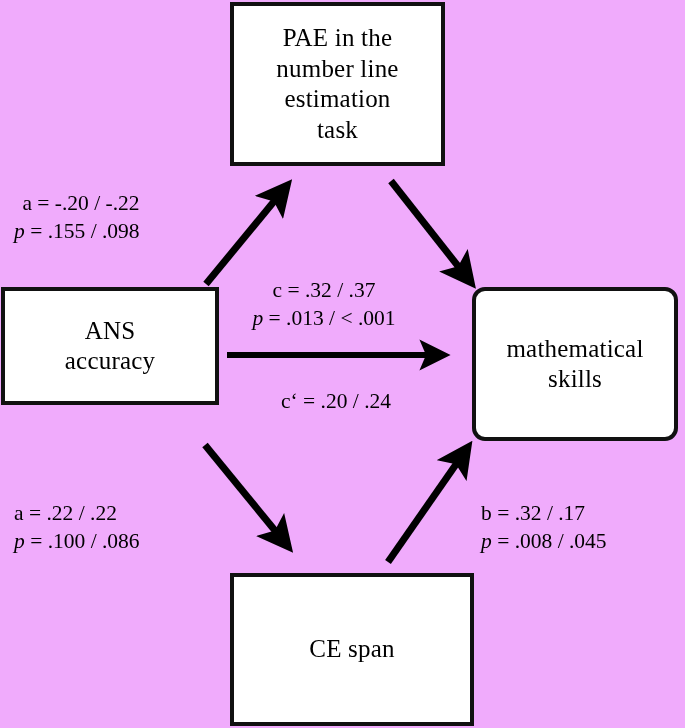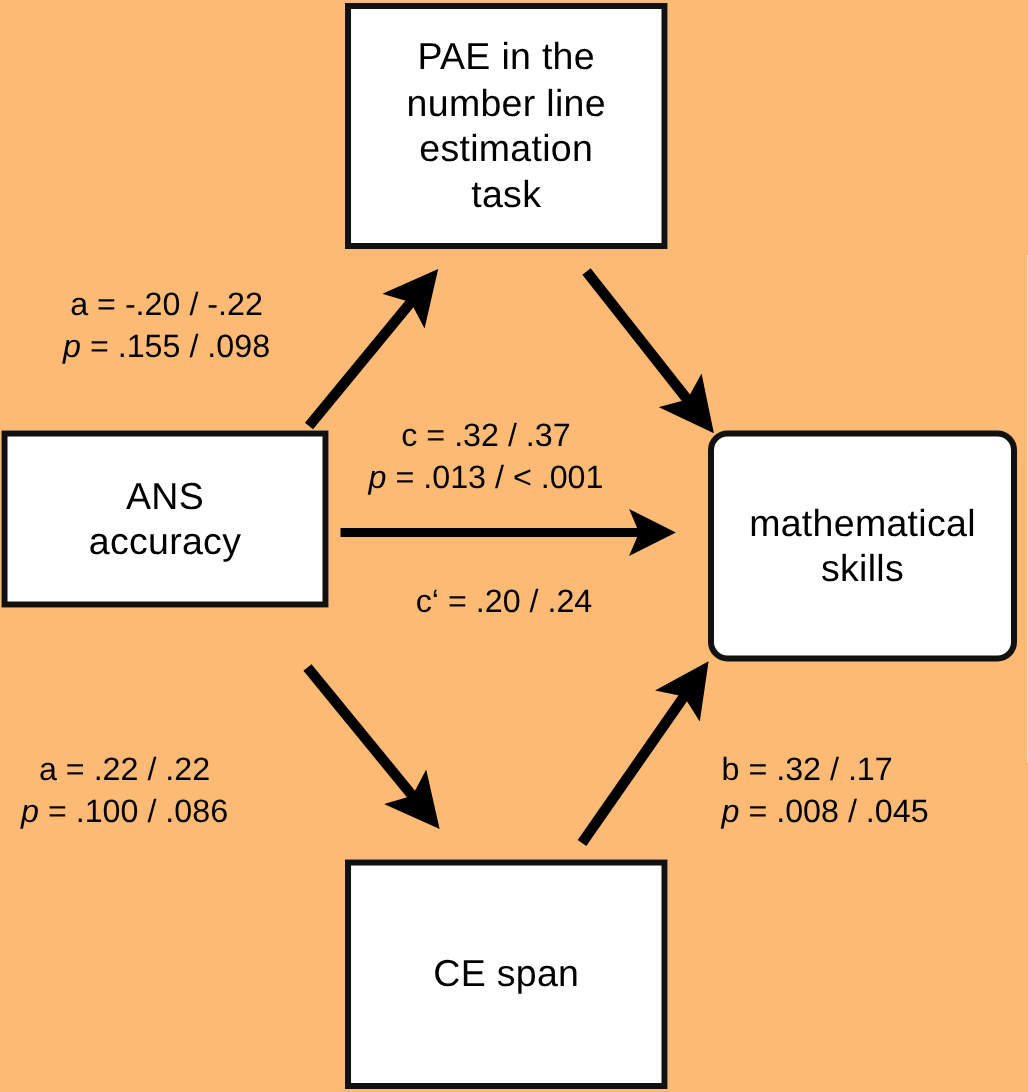--- a/index.html
+++ b/index.html
@@ -4,22 +4,22 @@
 <style>
   html, body {
     margin: 0;
     padding: 0;
     background: #ffffff;
   }
   #canvas {
     position: relative;
     width: 685px;
     height: 728px;
-    background: #fdba74;
-    font-family: Liberation Sans, sans-serif;
+    background: #f0abfc;
+    font-family: Liberation Serif, serif;
     color: #000000;
     overflow: hidden;
   }
   .node-box {
     position: absolute;
     box-sizing: border-box;
     border: 4px solid #111111;
     background: #ffffff;
     display: flex;
     align-items: center;
@@ -28,21 +28,21 @@
   }
   .node-label {
     font-size: 25px;
     line-height: 1.22;
     letter-spacing: 0.2px;
     white-space: pre-line;
   }
   #box-pae  { left: 230px; top: 2px;   width: 215px; height: 164px; }
   #box-ans  { left: 1px;   top: 287px; width: 218px; height: 118px; }
   #box-math { left: 472px; top: 287px; width: 206px; height: 154px; border-radius: 13px; }
-  #box-ce   { left: 230px; top: 573px; width: 215px; height: 153px; }
+  #box-ce   { left: 230px; top: 573px; width: 244px; height: 153px; }
 
   #box-ce .node-label { font-size: 25px; }
 
   svg#edges {
     position: absolute;
     left: 0;
     top: 0;
     width: 685px;
     height: 728px;
     overflow: visible;
@@ -51,25 +51,25 @@
   .edge-label {
     position: absolute;
     font-size: 21.5px;
     line-height: 1.30;
     white-space: nowrap;
     text-align: center;
   }
   .edge-label .lbl-line { display: block; }
   .pvar { font-style: italic; }
 
-  #lbl-a-top    { left: 14px;  top: 190px; text-align: center; margin-left: 28px; }
+  #lbl-a-top    { left: 14px;  top: 190px; text-align: right; }
   #lbl-b-top    { left: 481px; top: 190px; text-align: left; }
   #lbl-c        { left: 214px; top: 277px; width: 220px; }
   #lbl-cprime   { left: 226px; top: 388px; width: 220px; }
-  #lbl-a-bottom { left: 14px;  top: 500px; text-align: center; }
+  #lbl-a-bottom { left: 14px;  top: 500px; text-align: left; }
   #lbl-b-bottom { left: 481px; top: 500px; text-align: left; }
 </style>
 </head>
 <body>
 
 <div id="canvas">
 
   <svg id="edges" viewBox="0 0 685 728" xmlns="http://www.w3.org/2000/svg">
     <defs>
       <marker id="arrowhead" markerWidth="5.2" markerHeight="5.2" refX="3.6" refY="2.6" orient="auto" markerUnits="strokeWidth">

